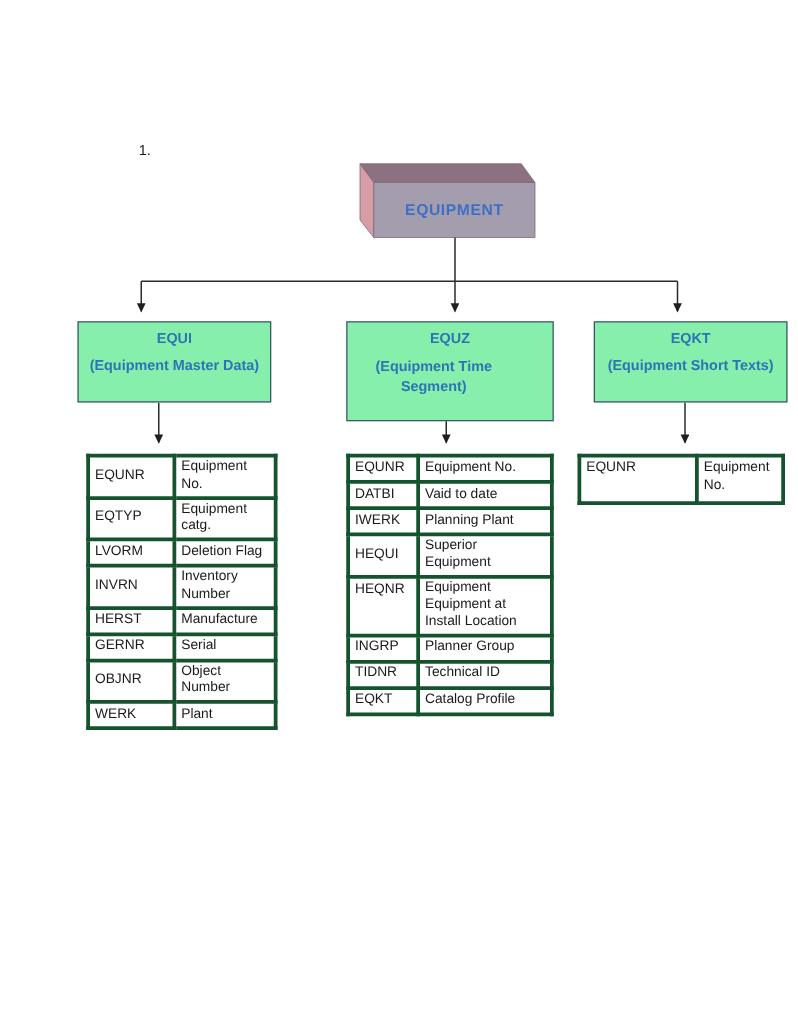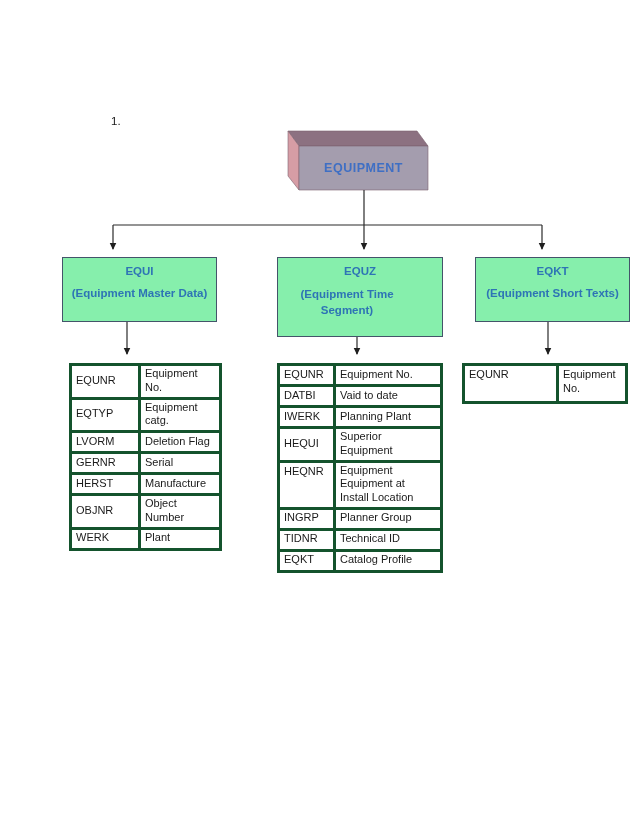--- a/index.html
+++ b/index.html
@@ -131,26 +131,30 @@
       </tr>
     <tr>
         <td class="c0">EQTYP</td>
         <td>Equipment catg.</td>
       </tr>
     <tr>
         <td class="c0">LVORM</td>
         <td>Deletion Flag</td>
       </tr>
     <tr>
+        <td class="c0">INVRN</td>
+        <td>Inventory Number</td>
+      </tr>
+    <tr>
+        <td class="c0">HERST</td>
+        <td>Manufacture</td>
+      </tr>
+    <tr>
         <td class="c0">GERNR</td>
         <td>Serial</td>
-      </tr>
-    <tr>
-        <td class="c0">HERST</td>
-        <td>Manufacture</td>
       </tr>
     <tr>
         <td class="c0">OBJNR</td>
         <td>Object Number</td>
       </tr>
     <tr>
         <td class="c0">WERK</td>
         <td>Plant</td>
       </tr>
   </tbody>

